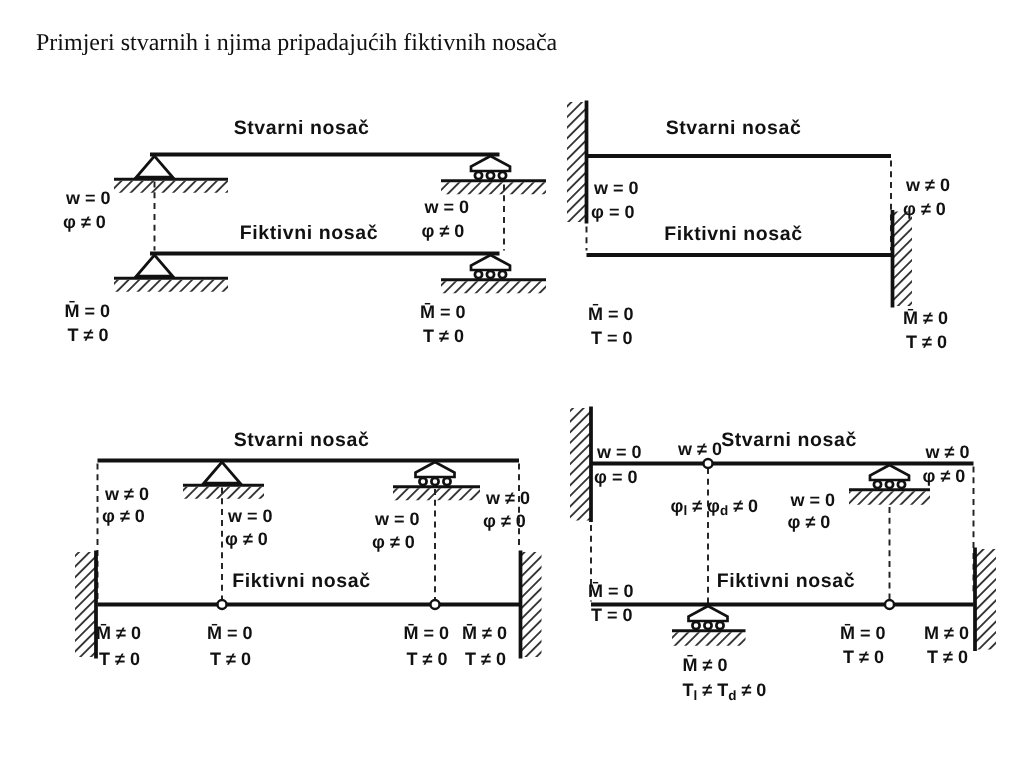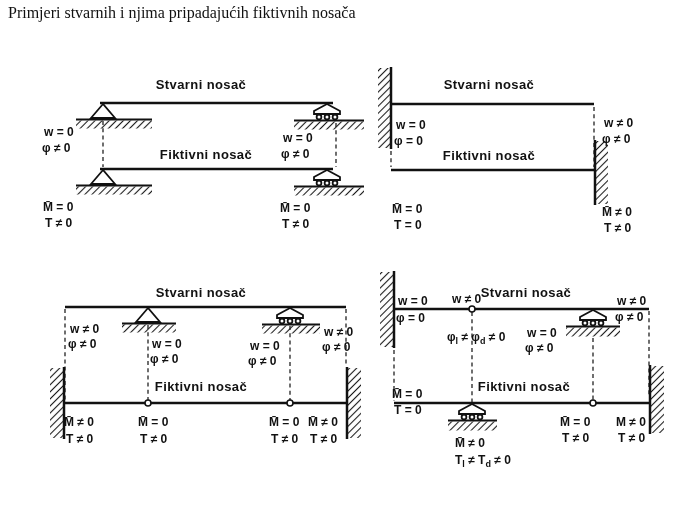--- a/index.html
+++ b/index.html
@@ -1,18 +1,18 @@
 <!DOCTYPE html>
 <html><head>
 <meta charset="utf-8">
 <style>
   html,body{margin:0;padding:0;background:#fff;}
   .page{position:relative;width:680px;height:506px;background:#ffffff;overflow:hidden;
         font-family:"Liberation Sans",sans-serif;}
-  .doc-title{position:absolute;left:8px;top:4px;margin:0;
+  .doc-title{position:absolute;left:8px;top:4px;margin:16px;
         font-family:"Liberation Serif",serif;font-size:16px;font-weight:normal;color:#111;}
   svg{position:absolute;left:0;top:0;}
   .lbl{font-family:"Liberation Sans",sans-serif;font-size:12px;font-weight:bold;fill:#111;}
   .sec-title{font-family:"Liberation Sans",sans-serif;font-size:13px;font-weight:bold;
         fill:#111;letter-spacing:0.4px;text-anchor:middle;}
   .sub{font-size:9px;}
   .beam{stroke:#111;stroke-width:2.6;fill:none;}
   .ground{stroke:#111;stroke-width:2;fill:none;}
   .wall-line{stroke:#111;stroke-width:2.5;fill:none;}
   .dash{stroke:#222;stroke-width:1.3;stroke-dasharray:4 3.2;fill:none;}

